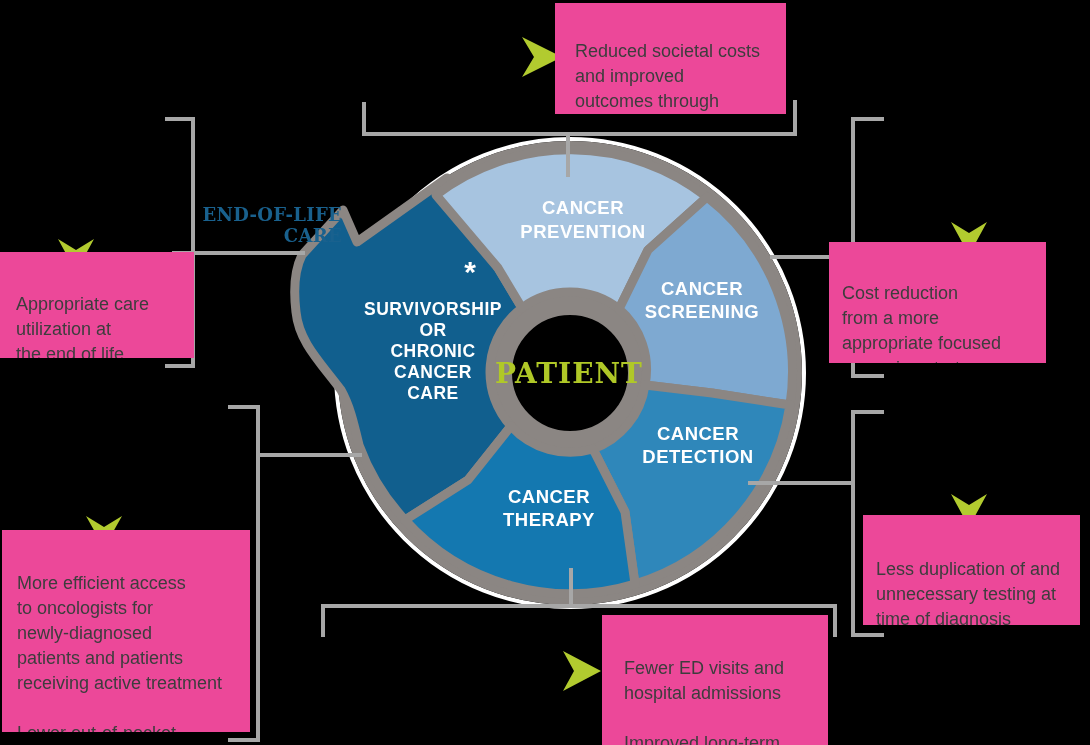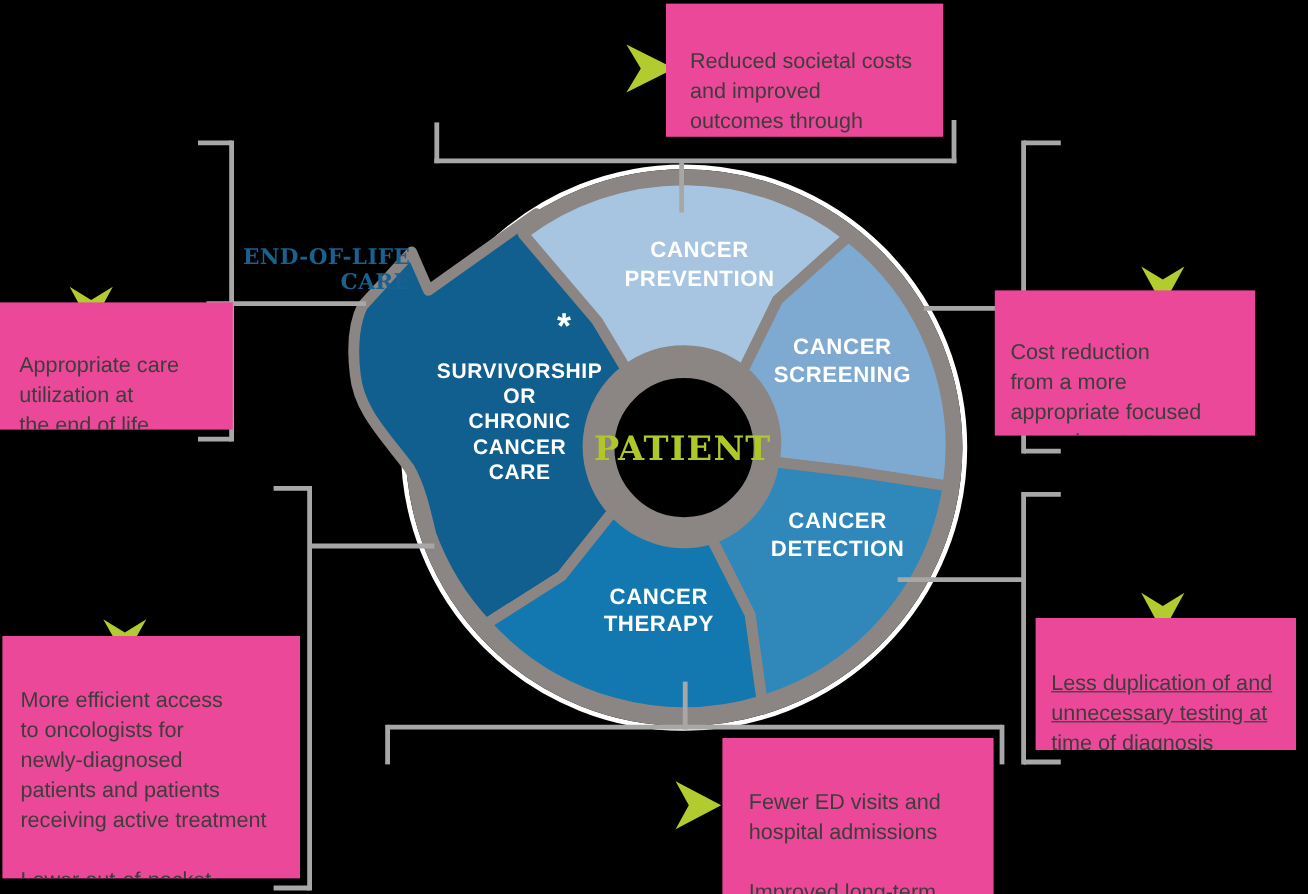--- a/index.html
+++ b/index.html
@@ -131,21 +131,21 @@
 cancer prevention</div>
   </div>
 
   <div class="callout" style="left:829px;top:242px;width:217px;height:121px;padding:14px 0 0 13px;">
     <div>Cost reduction
 from a more
 appropriate focused
 screening strategy</div>
   </div>
 
-  <div class="callout" style="left:863px;top:515px;width:217px;height:110px;padding:17px 0 0 13px;text-decoration:underline;">
+  <div class="callout" style="left:863px;top:515px;width:217px;height:110px;padding:17px 0 0 13px;">
     <div>Less duplication of and
 unnecessary testing at
 time of diagnosis</div>
   </div>
 
   <div class="callout" style="left:602px;top:615px;width:226px;height:130px;padding:16px 0 0 22px;">
     <div>Fewer ED visits and
 hospital admissions
 
 Improved long-term

